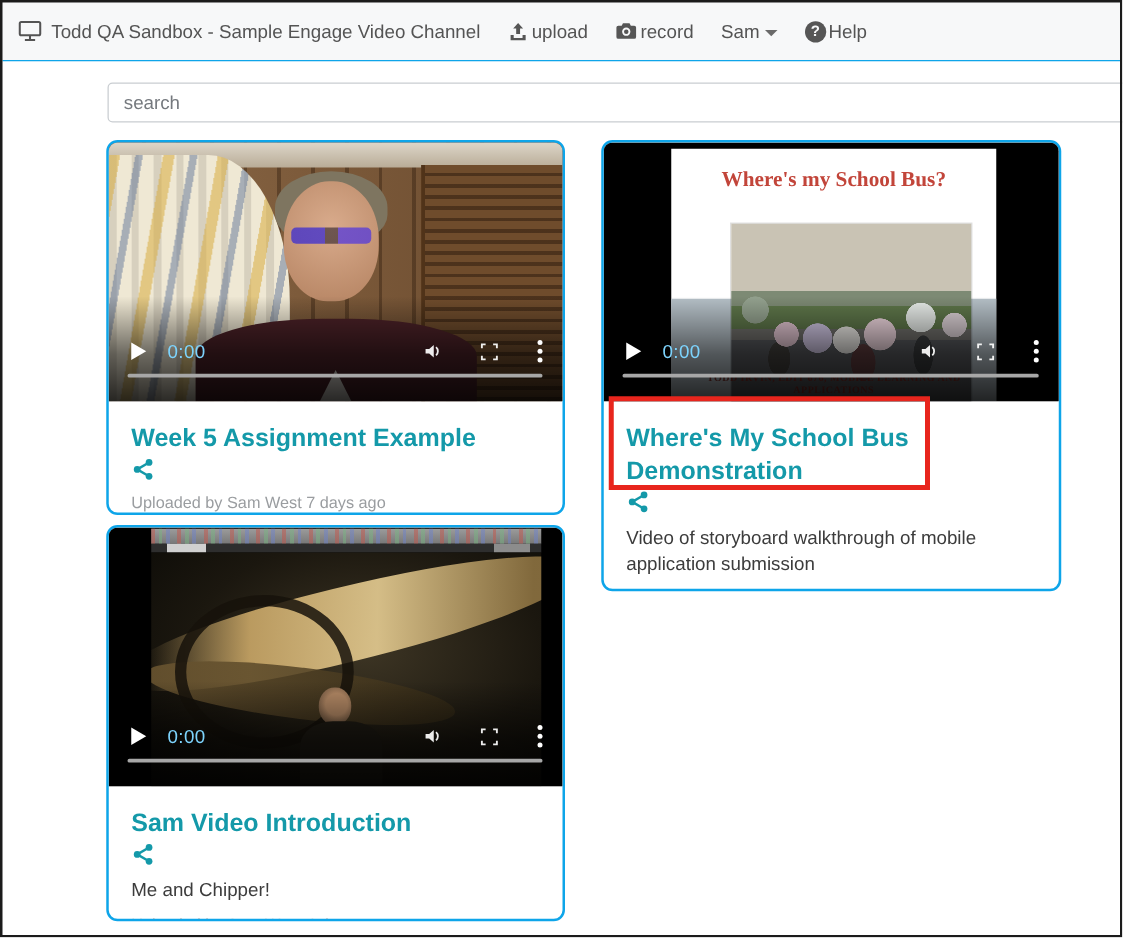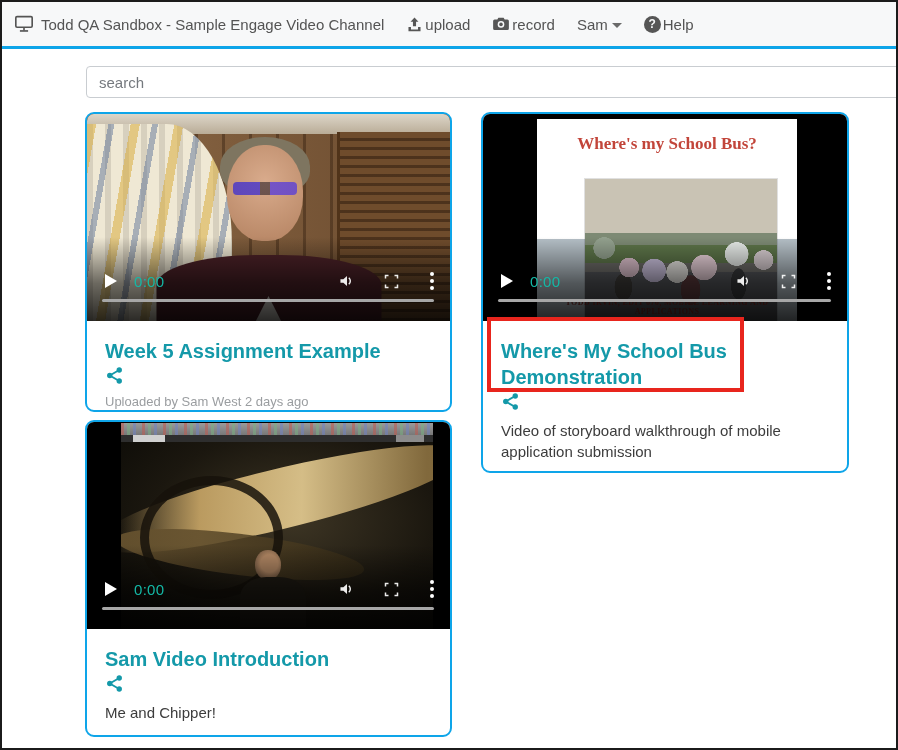--- a/index.html
+++ b/index.html
@@ -11,21 +11,21 @@
     overflow:hidden;
   }
   .page::after {
     content:""; position:absolute; inset:0; pointer-events:none;
     box-shadow: inset 0 0 0 2px #1b1b1b; z-index:90;
   }
 
   
   .navbar {
     position:absolute; left:2px; right:2px; top:2px; height:47px;
-    background:#f7f8f9; border-bottom:3px solid #0ea5e9;
+    background:#f7f8f9; border-bottom:1px solid #0ea5e9;
     display:flex; align-items:center; padding:0 12px; gap:22px;
     color:#545454; font-size:15px;
   }
   .nav-brand { display:flex; align-items:center; gap:7px; cursor:pointer; }
   .nav-item { display:flex; align-items:center; gap:2px; cursor:pointer; white-space:nowrap; }
   .nav-icon svg { display:block; }
   .caret-down {
     width:0; height:0; border-left:5px solid transparent; border-right:5px solid transparent;
     border-top:5px solid #6a6a6a; margin-left:2px; margin-top:2px;
   }
@@ -71,21 +71,21 @@
     z-index:3;
   }
   .ctl-row {
     position:absolute; left:18px; right:16px; bottom:31px; height:18px;
     display:flex; align-items:center; z-index:4; color:#fff;
   }
   .play-btn {
     width:0; height:0; border-top:7px solid transparent; border-bottom:7px solid transparent;
     border-left:12px solid #ffffff; cursor:pointer;
   }
-  .time-display { margin-left:17px; font-size:15px; font-weight:500; color:#14b8a6; letter-spacing:.3px; }
+  .time-display { margin-left:17px; font-size:15px; font-weight:500; color:#7dd3fc; letter-spacing:.3px; }
   .ctl-spacer { flex:1; }
   .ctl-btn { cursor:pointer; display:flex; align-items:center; opacity:.92; }
   .ctl-btn + .ctl-btn { margin-left:29px; }
   .kebab { margin-left:31px; display:flex; flex-direction:column; gap:3px; cursor:pointer; }
   .kebab i { width:4px; height:4px; border-radius:50%; background:#fff; display:block; }
   .progress-bar {
     position:absolute; left:15px; right:16px; bottom:19px; height:3px; border-radius:2px;
     background:#a7a7a7; z-index:4; cursor:pointer;
   }
 
@@ -273,21 +273,21 @@
     <div class="card-body">
       <a class="video-title">
         <span>Week 5 Assignment Example</span><span class="share-icon"><svg width="19" height="19" viewBox="0 0 24 24" fill="#1499a9">
               <circle cx="18" cy="5" r="3.4"></circle>
               <circle cx="6" cy="12" r="3.4"></circle>
               <circle cx="18" cy="19" r="3.4"></circle>
               <line x1="6" y1="12" x2="18" y2="5" stroke="#1499a9" stroke-width="2.4"></line>
               <line x1="6" y1="12" x2="18" y2="19" stroke="#1499a9" stroke-width="2.4"></line>
             </svg></span>
       </a>
-      <div class="video-meta">Uploaded by Sam West 2 days ago</div>
+      <div class="video-meta">Uploaded by Sam West 7 days ago</div>
     </div>
   </div>
 
   <div class="card card-2">
     <div class="thumb">
       <div class="t2-slide">
         <div class="t2-band"></div>
         <div class="t2-slide-title">
           <div>Where's my School Bus?</div>
         </div>

